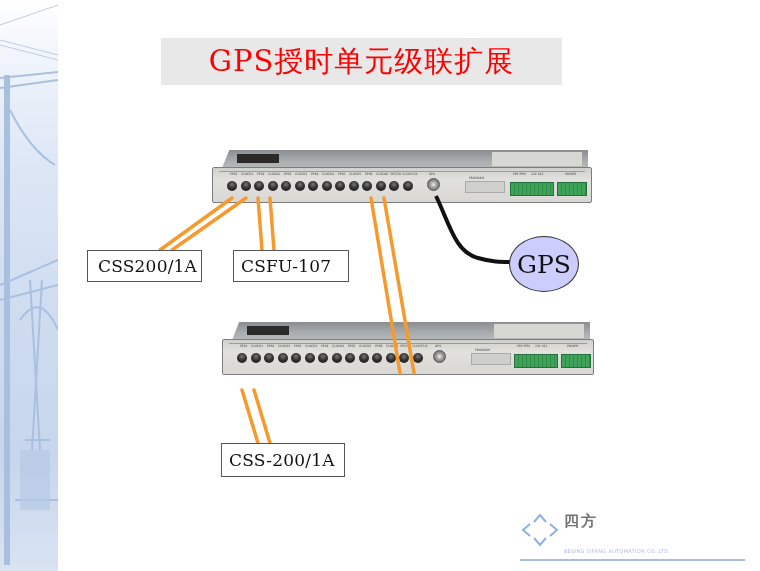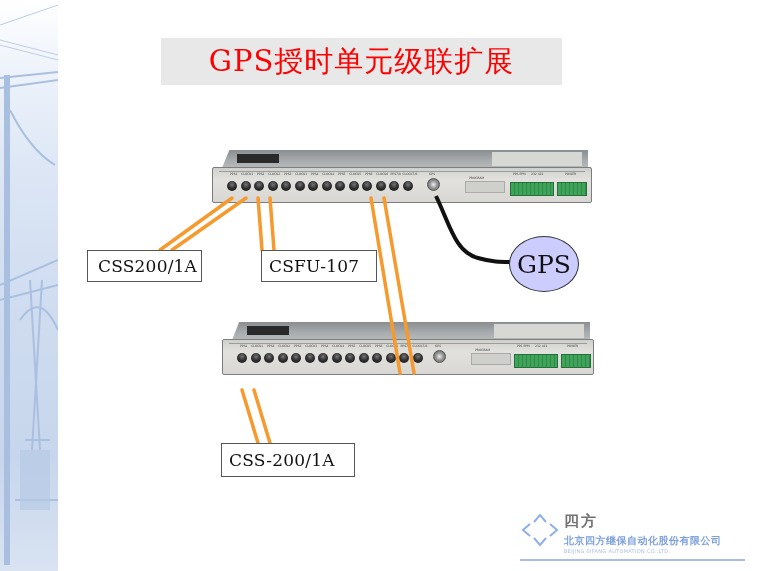--- a/index.html
+++ b/index.html
@@ -254,37 +254,36 @@
 
     <line x1="242" y1="390" x2="258" y2="443"></line>
     <line x1="254" y1="390" x2="270" y2="443"></line>
   </g>
   <path d="M436 196 C 450 225, 455 252, 478 258 C 492 262, 500 262, 512 262" stroke="#111" stroke-width="4" fill="none"></path>
 </svg>
 
 <div class="label-box" style="left:87px; top:250px; width:115px; height:32px;padding-left:10px;">
   <span>CSS200/1A</span>
 </div>
-<div class="label-box" style="left:233px; top:250px; width:116px; height:32px;margin-left:28px;">
+<div class="label-box" style="left:233px; top:250px; width:116px; height:32px;">
   <span>CSFU-107</span>
 </div>
-<div class="label-box" style="left:221px; top:443px; width:134px; height:34px;">
+<div class="label-box" style="left:221px; top:443px; width:124px; height:34px;">
   <span>CSS-200/1A</span>
 </div>
 
 <div class="gps-ellipse">
   <span>GPS</span>
 </div>
 
 <div class="logo">
   <svg class="logo-mark" width="40" height="36" viewBox="0 0 40 36">
     <g fill="none" stroke="#8fb0e6" stroke-width="2">
       <polyline points="14,10 20,3 26,10"></polyline>
       <polyline points="14,26 20,33 26,26"></polyline>
       <polyline points="10,12 3,18 10,24"></polyline>
       <polyline points="30,12 37,18 30,24"></polyline>
     </g>
   </svg>
   <span class="logo-name">四方</span>
-  <span class="logo-company">北京四方继保自动化股份有限公司</span>
   <span class="logo-en">BEIJING SIFANG AUTOMATION CO.,LTD.</span>
   <div class="logo-rule"></div>
 </div>
 
 </body></html>

